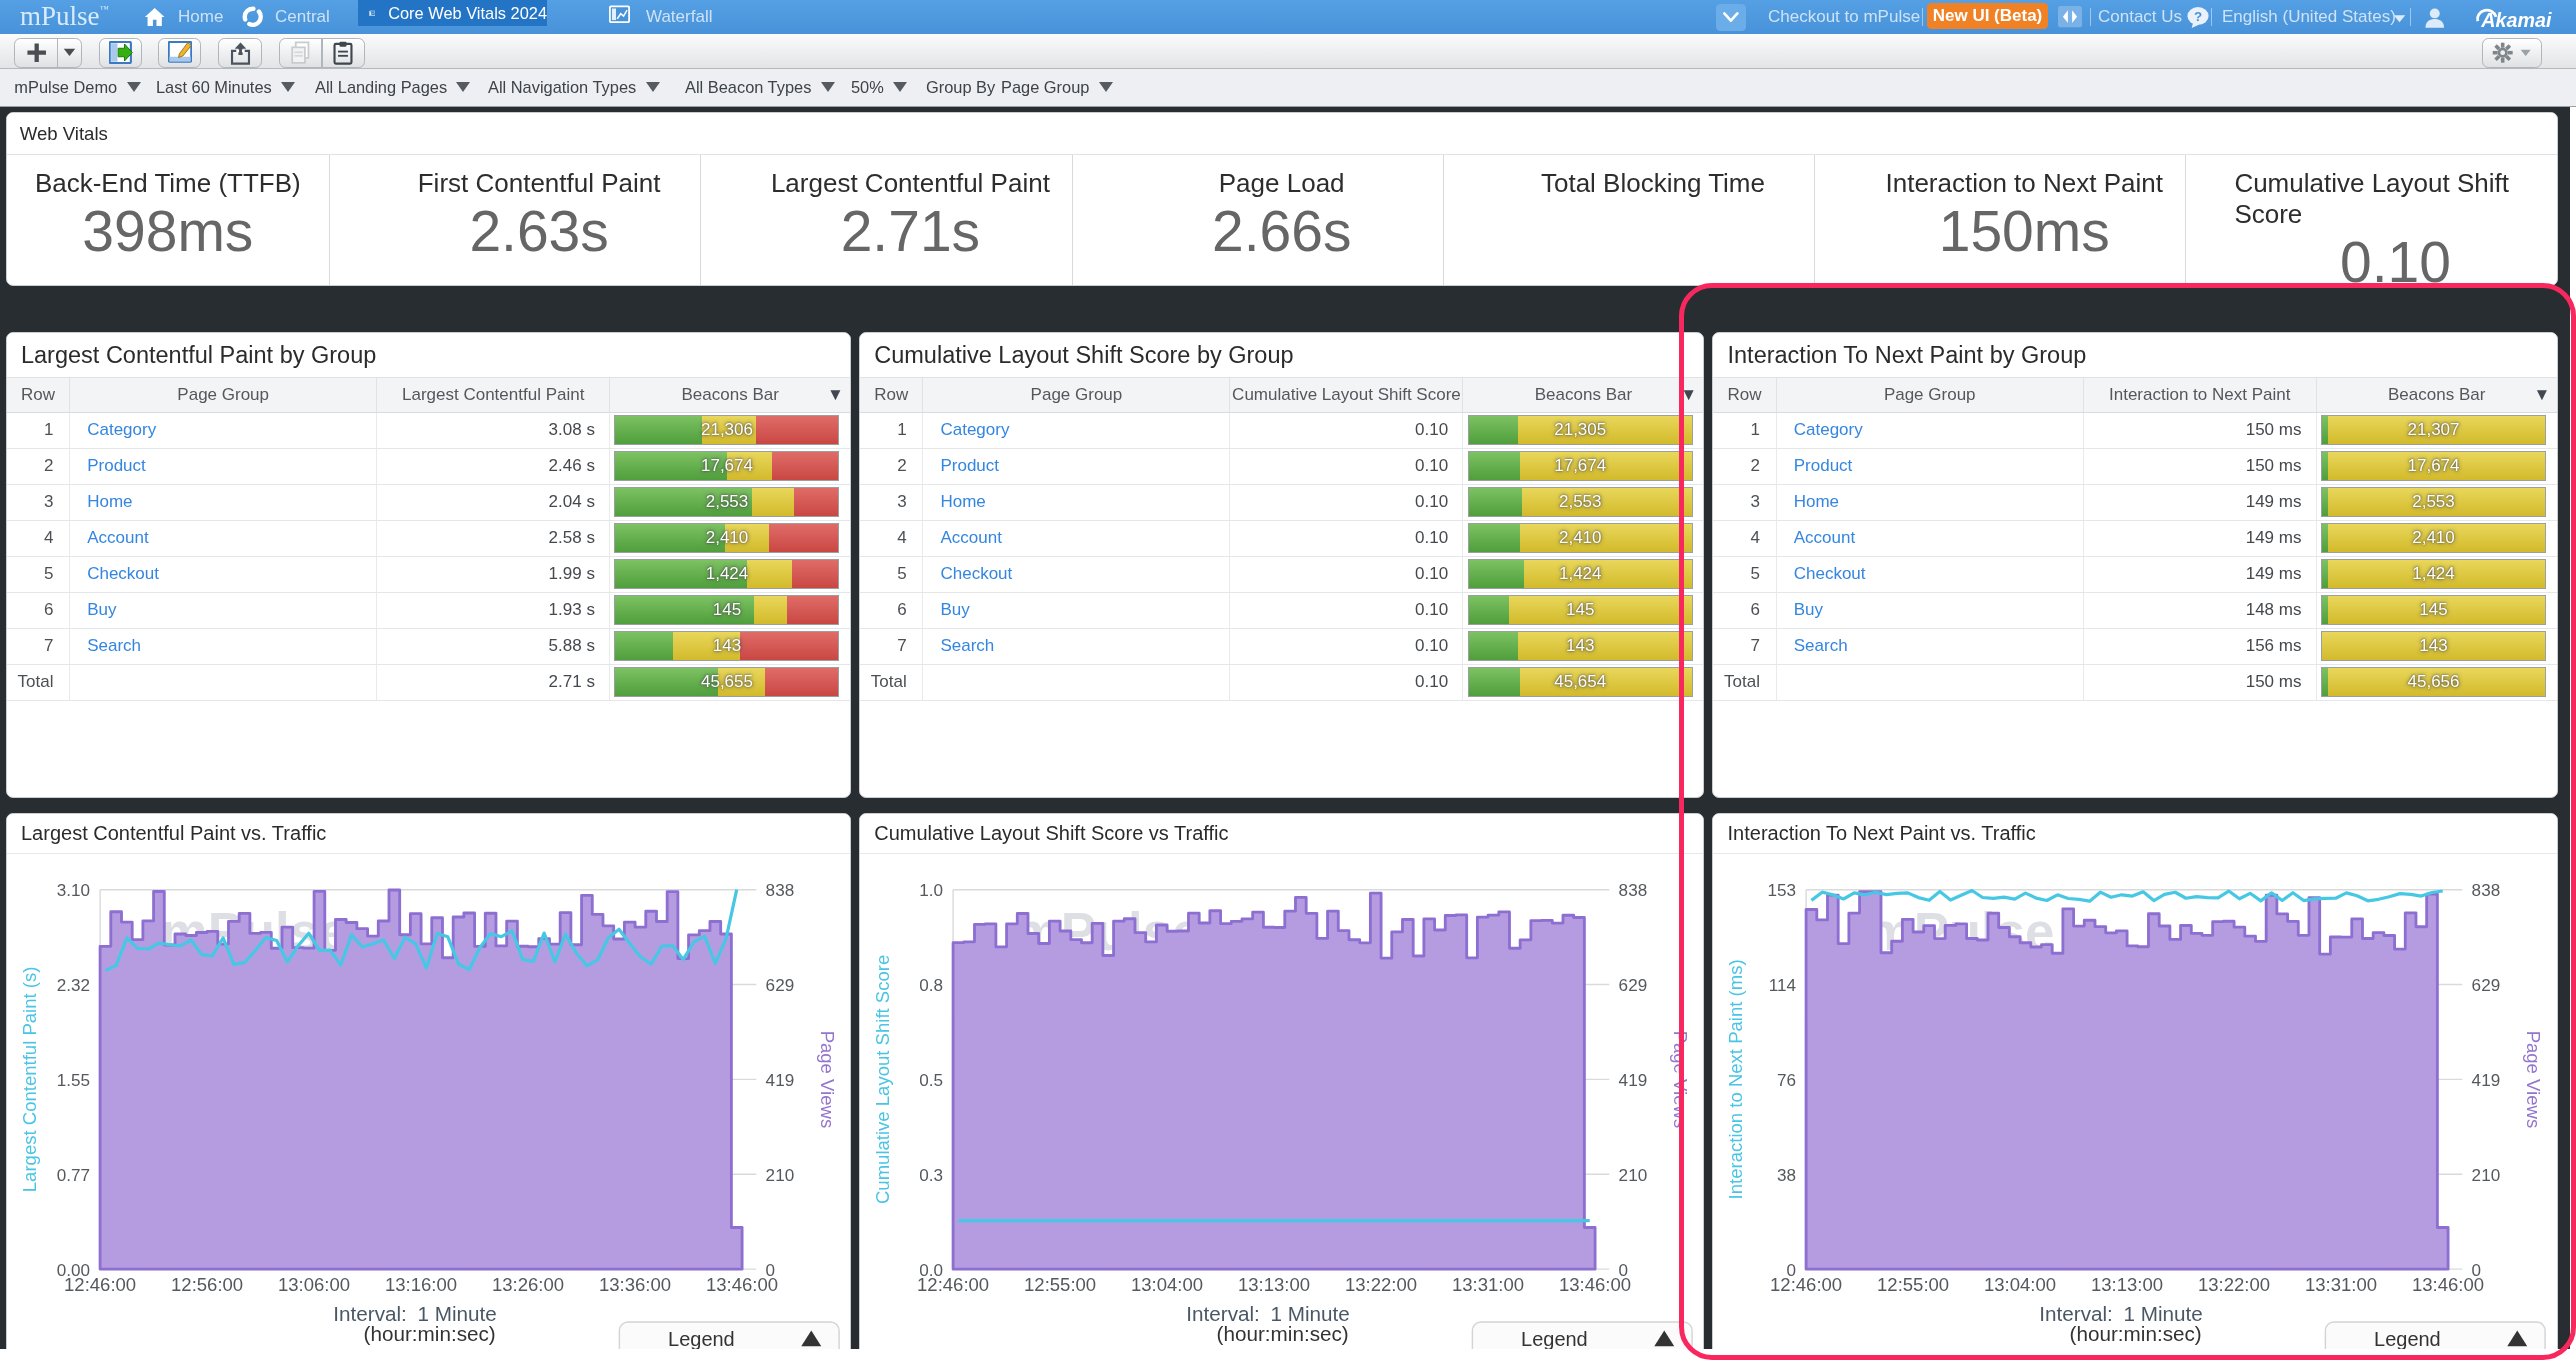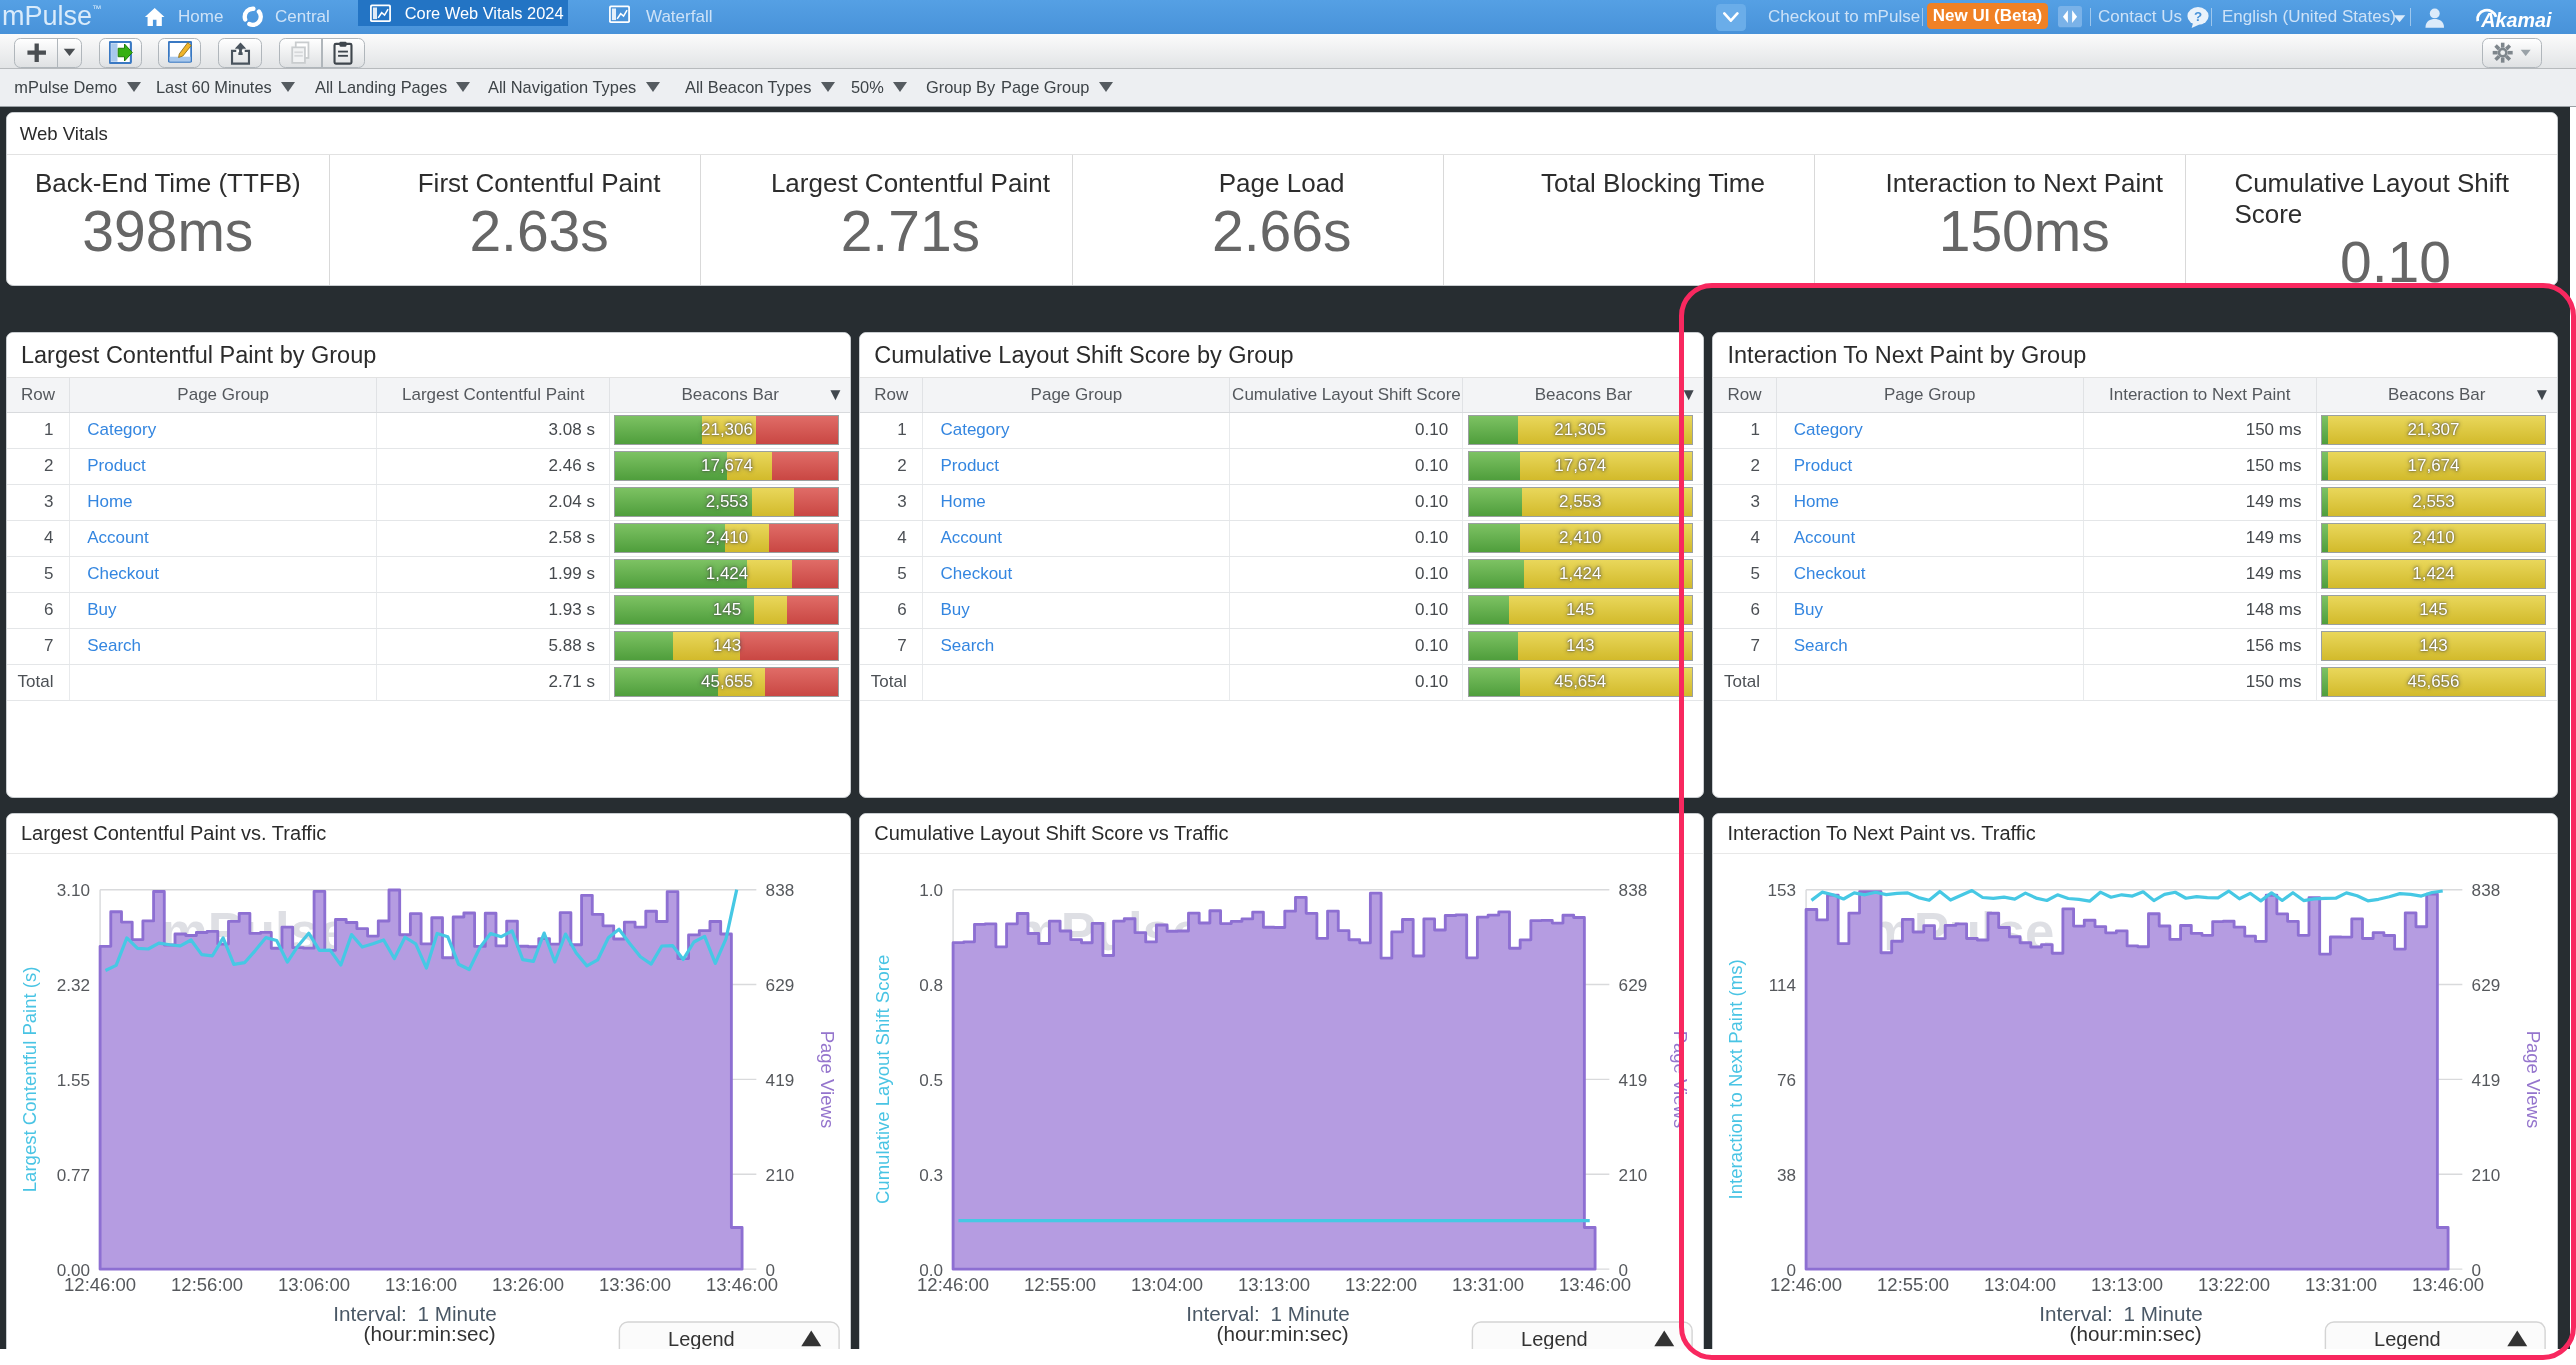--- a/index.html
+++ b/index.html
@@ -3,21 +3,21 @@
 <meta charset="utf-8">
 <style>
 * { margin:0; padding:0; box-sizing:border-box; }
 html,body { width:2576px; height:1366px; overflow:hidden;
   font-family:"Liberation Sans", sans-serif; background:#fff; }
 
 
 .nav { position:absolute; left:0; top:0; width:2576px; height:34px;
   background:linear-gradient(#55a0e4,#4892d9); color:#cde2f7; font-size:17px; }
 .nav .abs { position:absolute; }
-.logo { left:2px; top:1.4px; font-size:27px; color:#d9ebfb; }
+.logo { left:20px; top:1.4px; font-size:27px; color:#d9ebfb;font-family:Liberation Serif, serif; }
 .logo sup { font-size:9.3px; vertical-align:13px; letter-spacing:0.7px; }
 .tab { height:26.4px; top:0; display:flex; align-items:center; font-size:16.4px;
   color:#e8f2fc; white-space:nowrap; }
 .tabsel { background:#2374c4; color:#fff; }
 .navtxt { top:0; height:34px; display:flex; align-items:center; }
 .navsep { top:7.8px; width:1.4px; height:18.6px; background:rgba(255,255,255,.45); }
 .newui { left:1927px; top:2.9px; width:121px; height:26.4px; background:#f08125;
   color:#fff; font-size:17px; font-weight:bold; border-radius:4.3px;
   display:flex; align-items:center; justify-content:center; }
 
@@ -113,21 +113,21 @@
 <div class="nav">
   <div class="abs logo">mPulse<sup>™</sup></div>
   <svg class="abs" style="left:144px;top:7.1px" width="21.4" height="20" viewBox="0 0 24 22">
     <path d="M12 1 L23 11 L20 11 L20 21 L14 21 L14 14 L10 14 L10 21 L4 21 L4 11 L1 11 Z" fill="#fff"></path>
   </svg>
   <div class="abs navtxt" style="left:178px">Home</div>
   <svg class="abs" style="left:241px;top:5px" width="23.5" height="23.5" viewBox="0 0 38 38">
     <circle cx="19" cy="19" r="13" fill="none" stroke="#fff" stroke-width="7" stroke-dasharray="26 10" stroke-linecap="round"></circle>
   </svg>
   <div class="abs navtxt" style="left:275px">Central</div>
-  <div class="abs tab tabsel" style="left:358px;width:210px;">
+  <div class="abs tab tabsel" style="left:358px;width:189px;">
     <svg style="margin-left:10.7px" width="23" height="18.6" viewBox="0 0 38 32">
       <rect x="1" y="1" width="36" height="30" rx="3" fill="#fff"></rect>
       <rect x="4" y="4" width="30" height="24" rx="1" fill="#2374c4"></rect>
       <rect x="6" y="6" width="7" height="20" fill="#fff" opacity=".85"></rect>
       <polyline points="15,24 21,15 26,19 32,9" fill="none" stroke="#fff" stroke-width="2.6"></polyline>
     </svg>
     <span style="margin-left:13px">Core Web Vitals 2024</span>
   </div>
   <svg class="abs" style="left:608px;top:5px" width="23" height="18.6" viewBox="0 0 38 32">
     <rect x="1" y="1" width="36" height="30" rx="3" fill="#fff"></rect>

